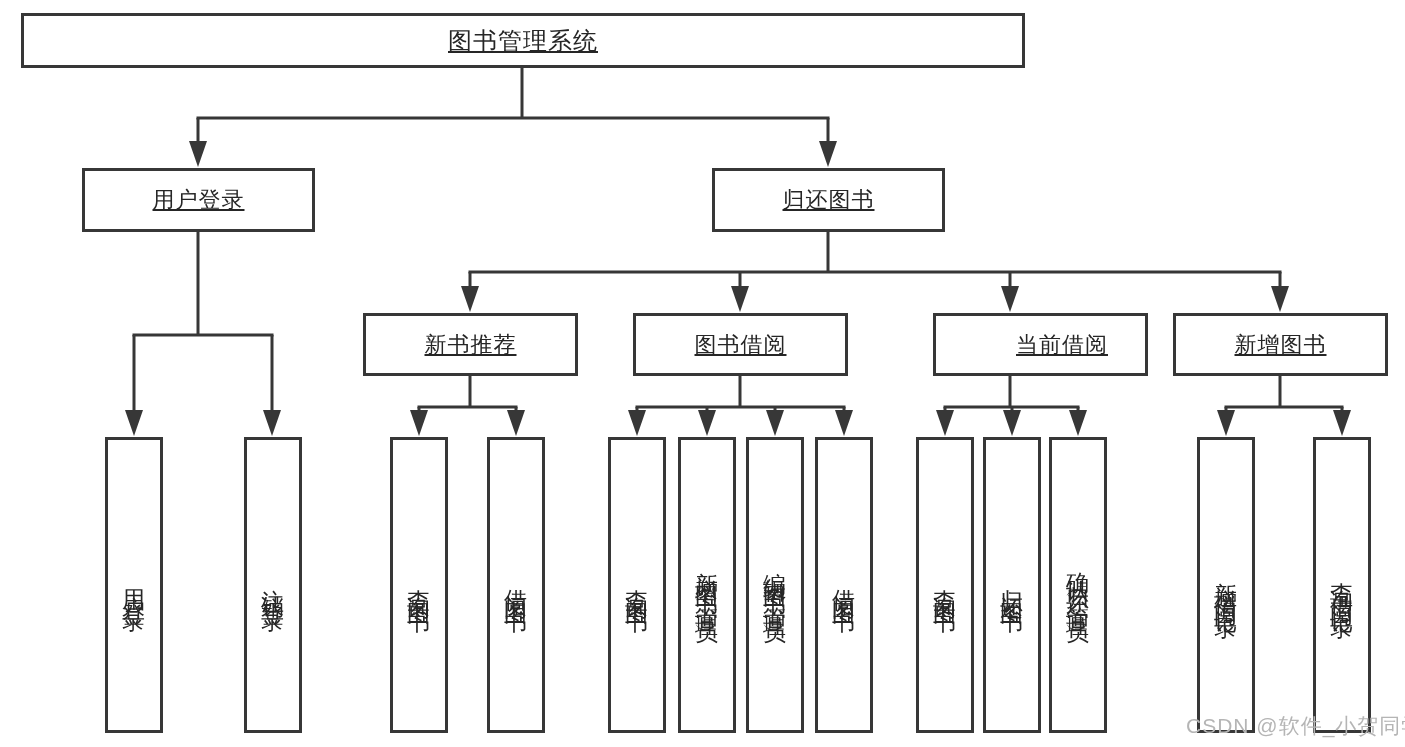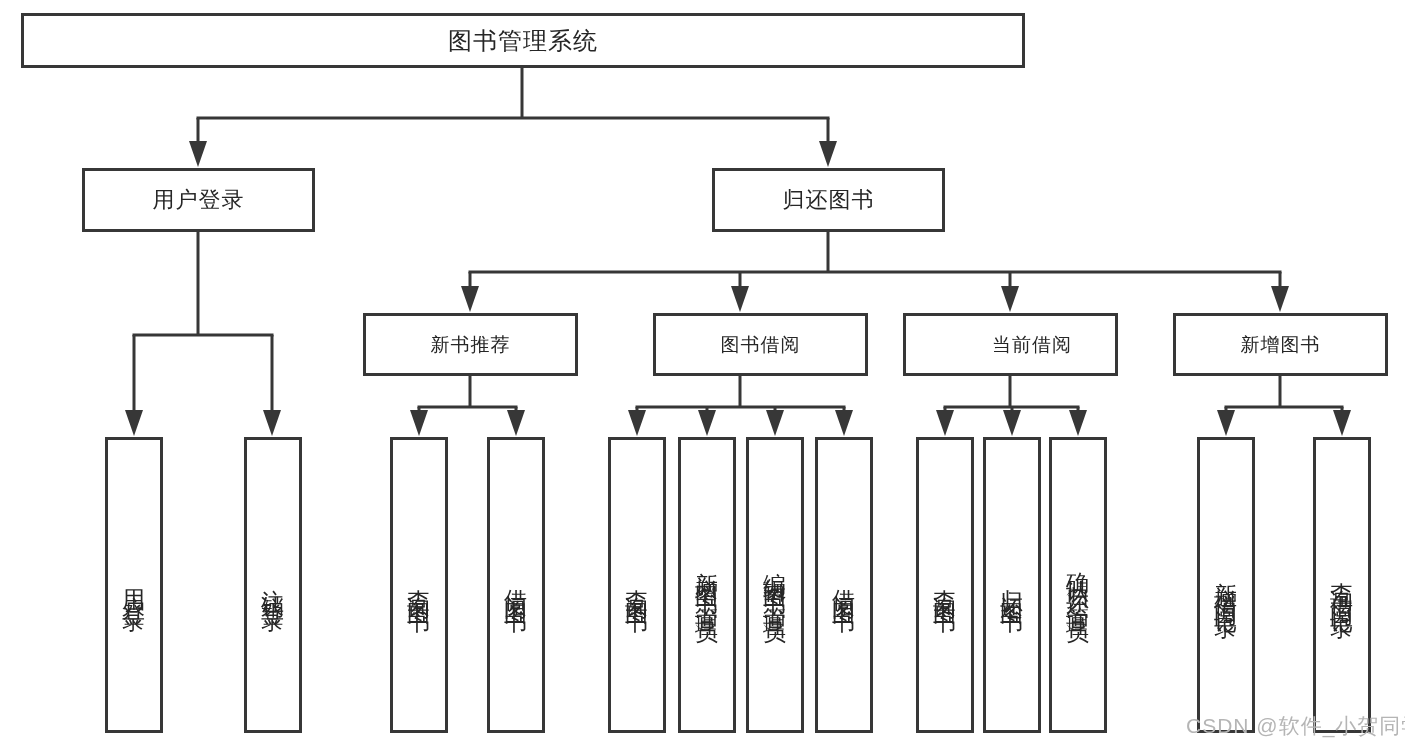--- a/index.html
+++ b/index.html
@@ -21,24 +21,24 @@
   .node {
     position: absolute;
     box-sizing: border-box;
     border: 3px solid #373737;
     background: #ffffff;
     display: flex;
     align-items: center;
     justify-content: center;
     z-index: 2;
   }
-  .node.h  { letter-spacing: 1px; }
+  .node.h  { letter-spacing: 1px; text-decoration: underline; }
   .node.l1 { left: 21px;  top: 13px;  width: 1004px; height: 55px; font-size: 24px; }
   .node.l2 { top: 168px; width: 233px; height: 64px; font-size: 22px; }
-  .node.l3 { top: 313px; width: 215px; height: 63px; font-size: 19px; }
+  .node.l3 { top: 313px; width: 215px; height: 63px; font-size: 22px; }
   .node.v {
     top: 437px; width: 58px; height: 296px; font-size: 23px;
   }
   .node.v span {
     writing-mode: vertical-rl;
     letter-spacing: 7px;
     line-height: 58px;
     white-space: nowrap;
   }
   #watermark {
@@ -130,24 +130,24 @@
   <div class="node h l2" style="left:82px;">
     <span>用户登录</span>
   </div>
   <div class="node h l2" style="left:712px;">
     <span>归还图书</span>
   </div>
 
   <div class="node h l3" style="left:363px;">
     <span>新书推荐</span>
   </div>
-  <div class="node h l3" style="left:633px;margin-left:20px;">
+  <div class="node h l3" style="left:633px;">
     <span>图书借阅</span>
   </div>
-  <div class="node h l3" style="left:903px;padding-left:43px;">
+  <div class="node h l3" style="left:933px;padding-left:43px;">
     <span>当前借阅</span>
   </div>
   <div class="node h l3" style="left:1173px;">
     <span>新增图书</span>
   </div>
 
   <div class="node v" style="left:105px;">
     <span>用户登录</span>
   </div>
   <div class="node v" style="left:244px;">

